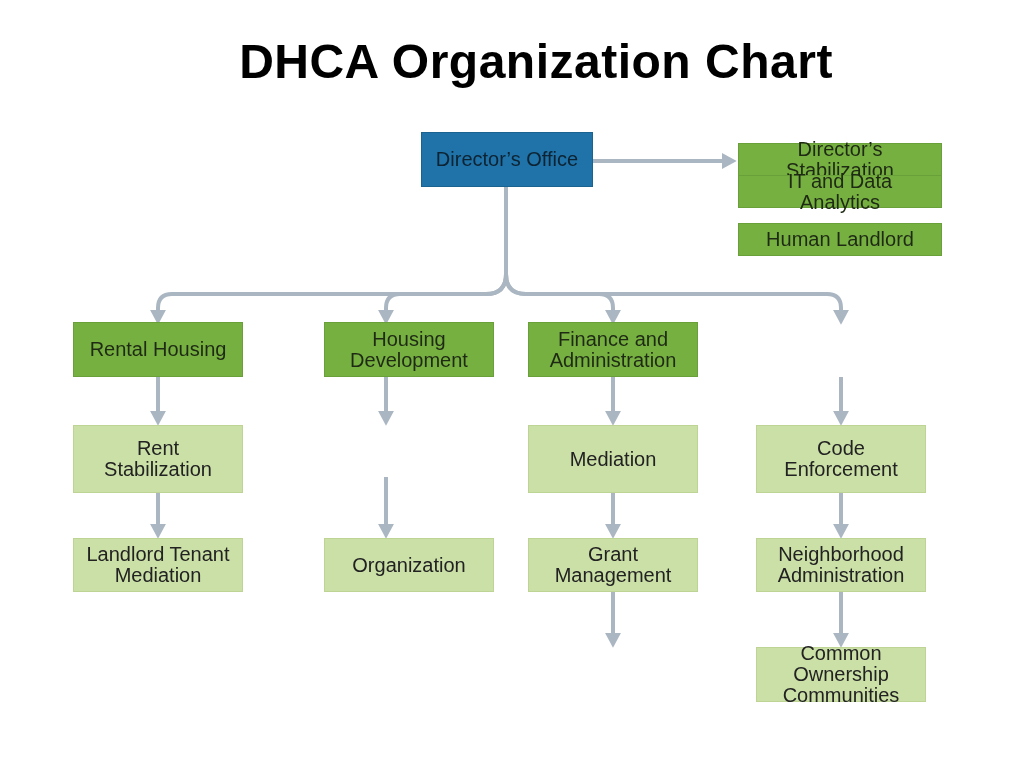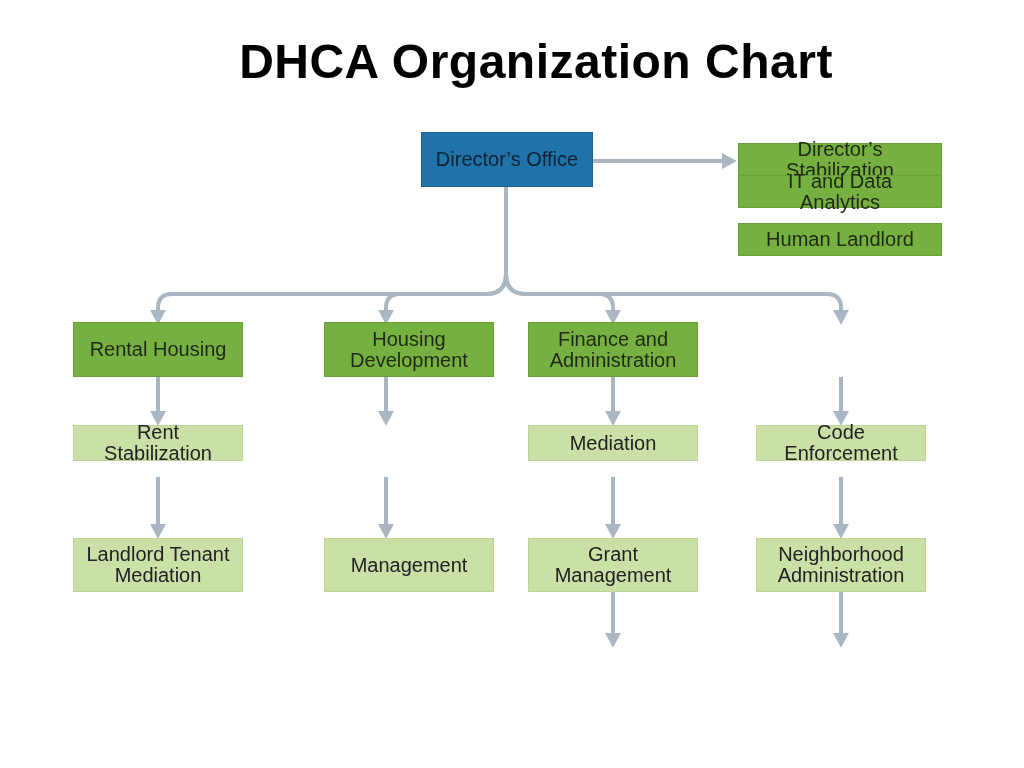--- a/index.html
+++ b/index.html
@@ -64,21 +64,21 @@
   .sub {
     background: #cbe0a7;
     border: 1px solid #bdd494;
     width: 170px;
     color: #222222;
   }
   .c1 { left: 73px; }
   .c2 { left: 301px; margin-left: 23px; }
   .c3 { left: 528px; }
   .c4 { left: 756px; }
-  .r1 { top: 425px; height: 36px; }
+  .r1 { top: 425px; height: 68px; }
   .r2 { top: 538px; height: 54px; }
   .r3 { top: 647px; height: 55px; }
 </style>
 </head>
 <body>
 
 <div class="canvas">
 
   <h1 class="title">DHCA Organization Chart</h1>
 
@@ -117,21 +117,22 @@
   <div class="box staff" style="top:175px">IT and Data Analytics</div>
   <div class="box staff" style="top:223px">Human Landlord</div>
 
   <div class="box head c1">Rental Housing</div>
   <div class="box head c2">Housing Development</div>
   <div class="box head c3">Finance and Administration</div>
 
   <div class="box sub c1 r1">Rent Stabilization</div>
   <div class="box sub c1 r2">Landlord Tenant Mediation</div>
 
-  <div class="box sub c2 r2">Management</div>
+  <div class="box sub c2 r2">Organization</div>
 
   <div class="box sub c3 r1">Mediation</div>
   <div class="box sub c3 r2">Grant Management</div>
 
   <div class="box sub c4 r1">Code Enforcement</div>
   <div class="box sub c4 r2">Neighborhood Administration</div>
+  <div class="box sub c4 r3">Common Ownership Communities</div>
 
 </div>
 
 </body></html>

